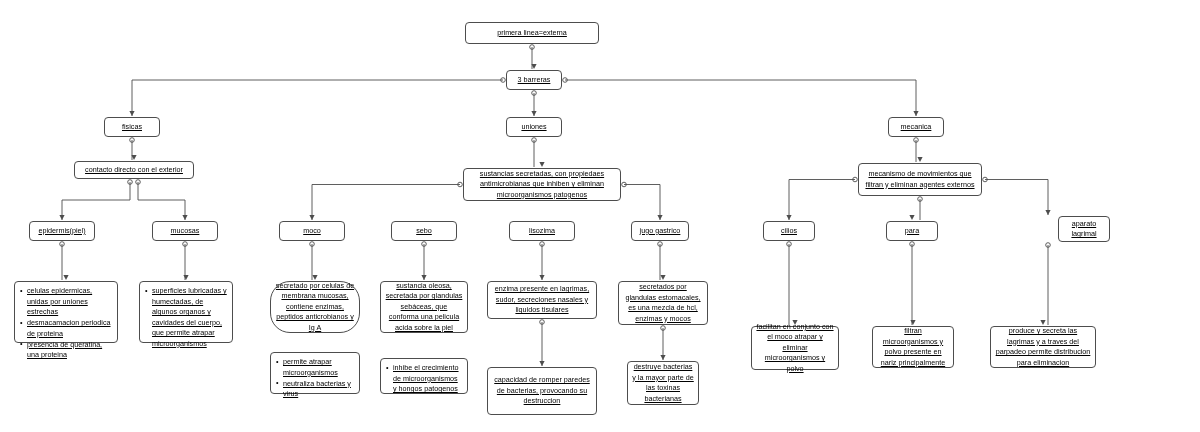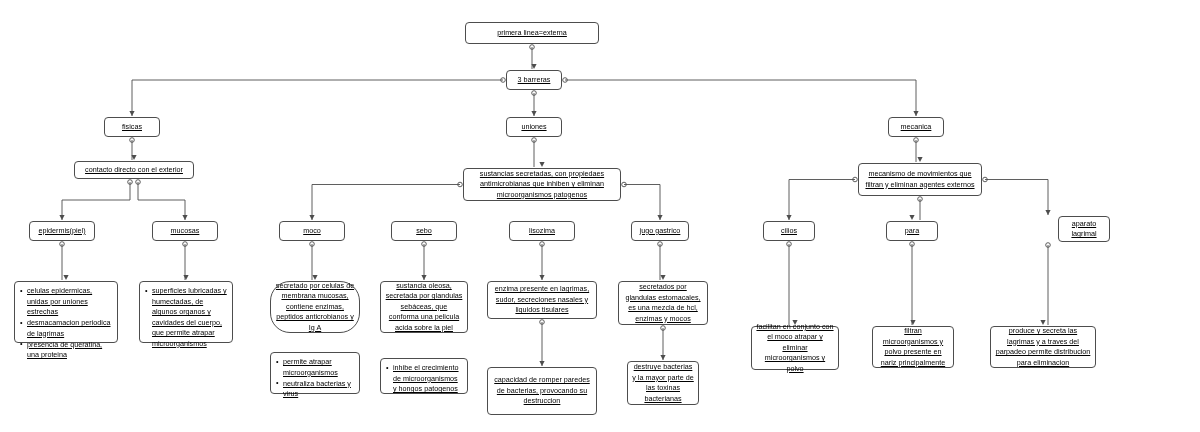--- a/index.html
+++ b/index.html
@@ -195,21 +195,21 @@
     </div>
     <div class="node" style="left: 886px; top: 221px; width: 52px; height: 20px;">
       <span class="txt">para</span>
     </div>
     <div class="node" style="left: 1058px; top: 216px; width: 52px; height: 26px;">
       <span class="txt">aparato lagrimal</span>
     </div>
     <div class="node bullets" style="left: 14px; top: 281px; width: 104px; height: 62px;">
       <ul>
         <li>celulas epidermicas, unidas por uniones estrechas</li>
-        <li>desmacamacion periodica de lagrimas</li>
+        <li>desmacamacion periodica de proteina</li>
         <li>presencia de queratina, una proteina</li>
       </ul>
     </div>
     <div class="node bullets" style="left: 139px; top: 281px; width: 94px; height: 62px;">
       <ul>
         <li>superficies lubricadas y humectadas, de algunos organos y cavidades del cuerpo, que permite atrapar microorganismos</li>
       </ul>
     </div>
     <div class="node" style="left: 270px; top: 281px; width: 90px; height: 52px; border-radius: 20px;">
       <span class="txt">secretado por celulas de membrana mucosas, contiene enzimas, peptidos anticrobianos y Ig A</span>

